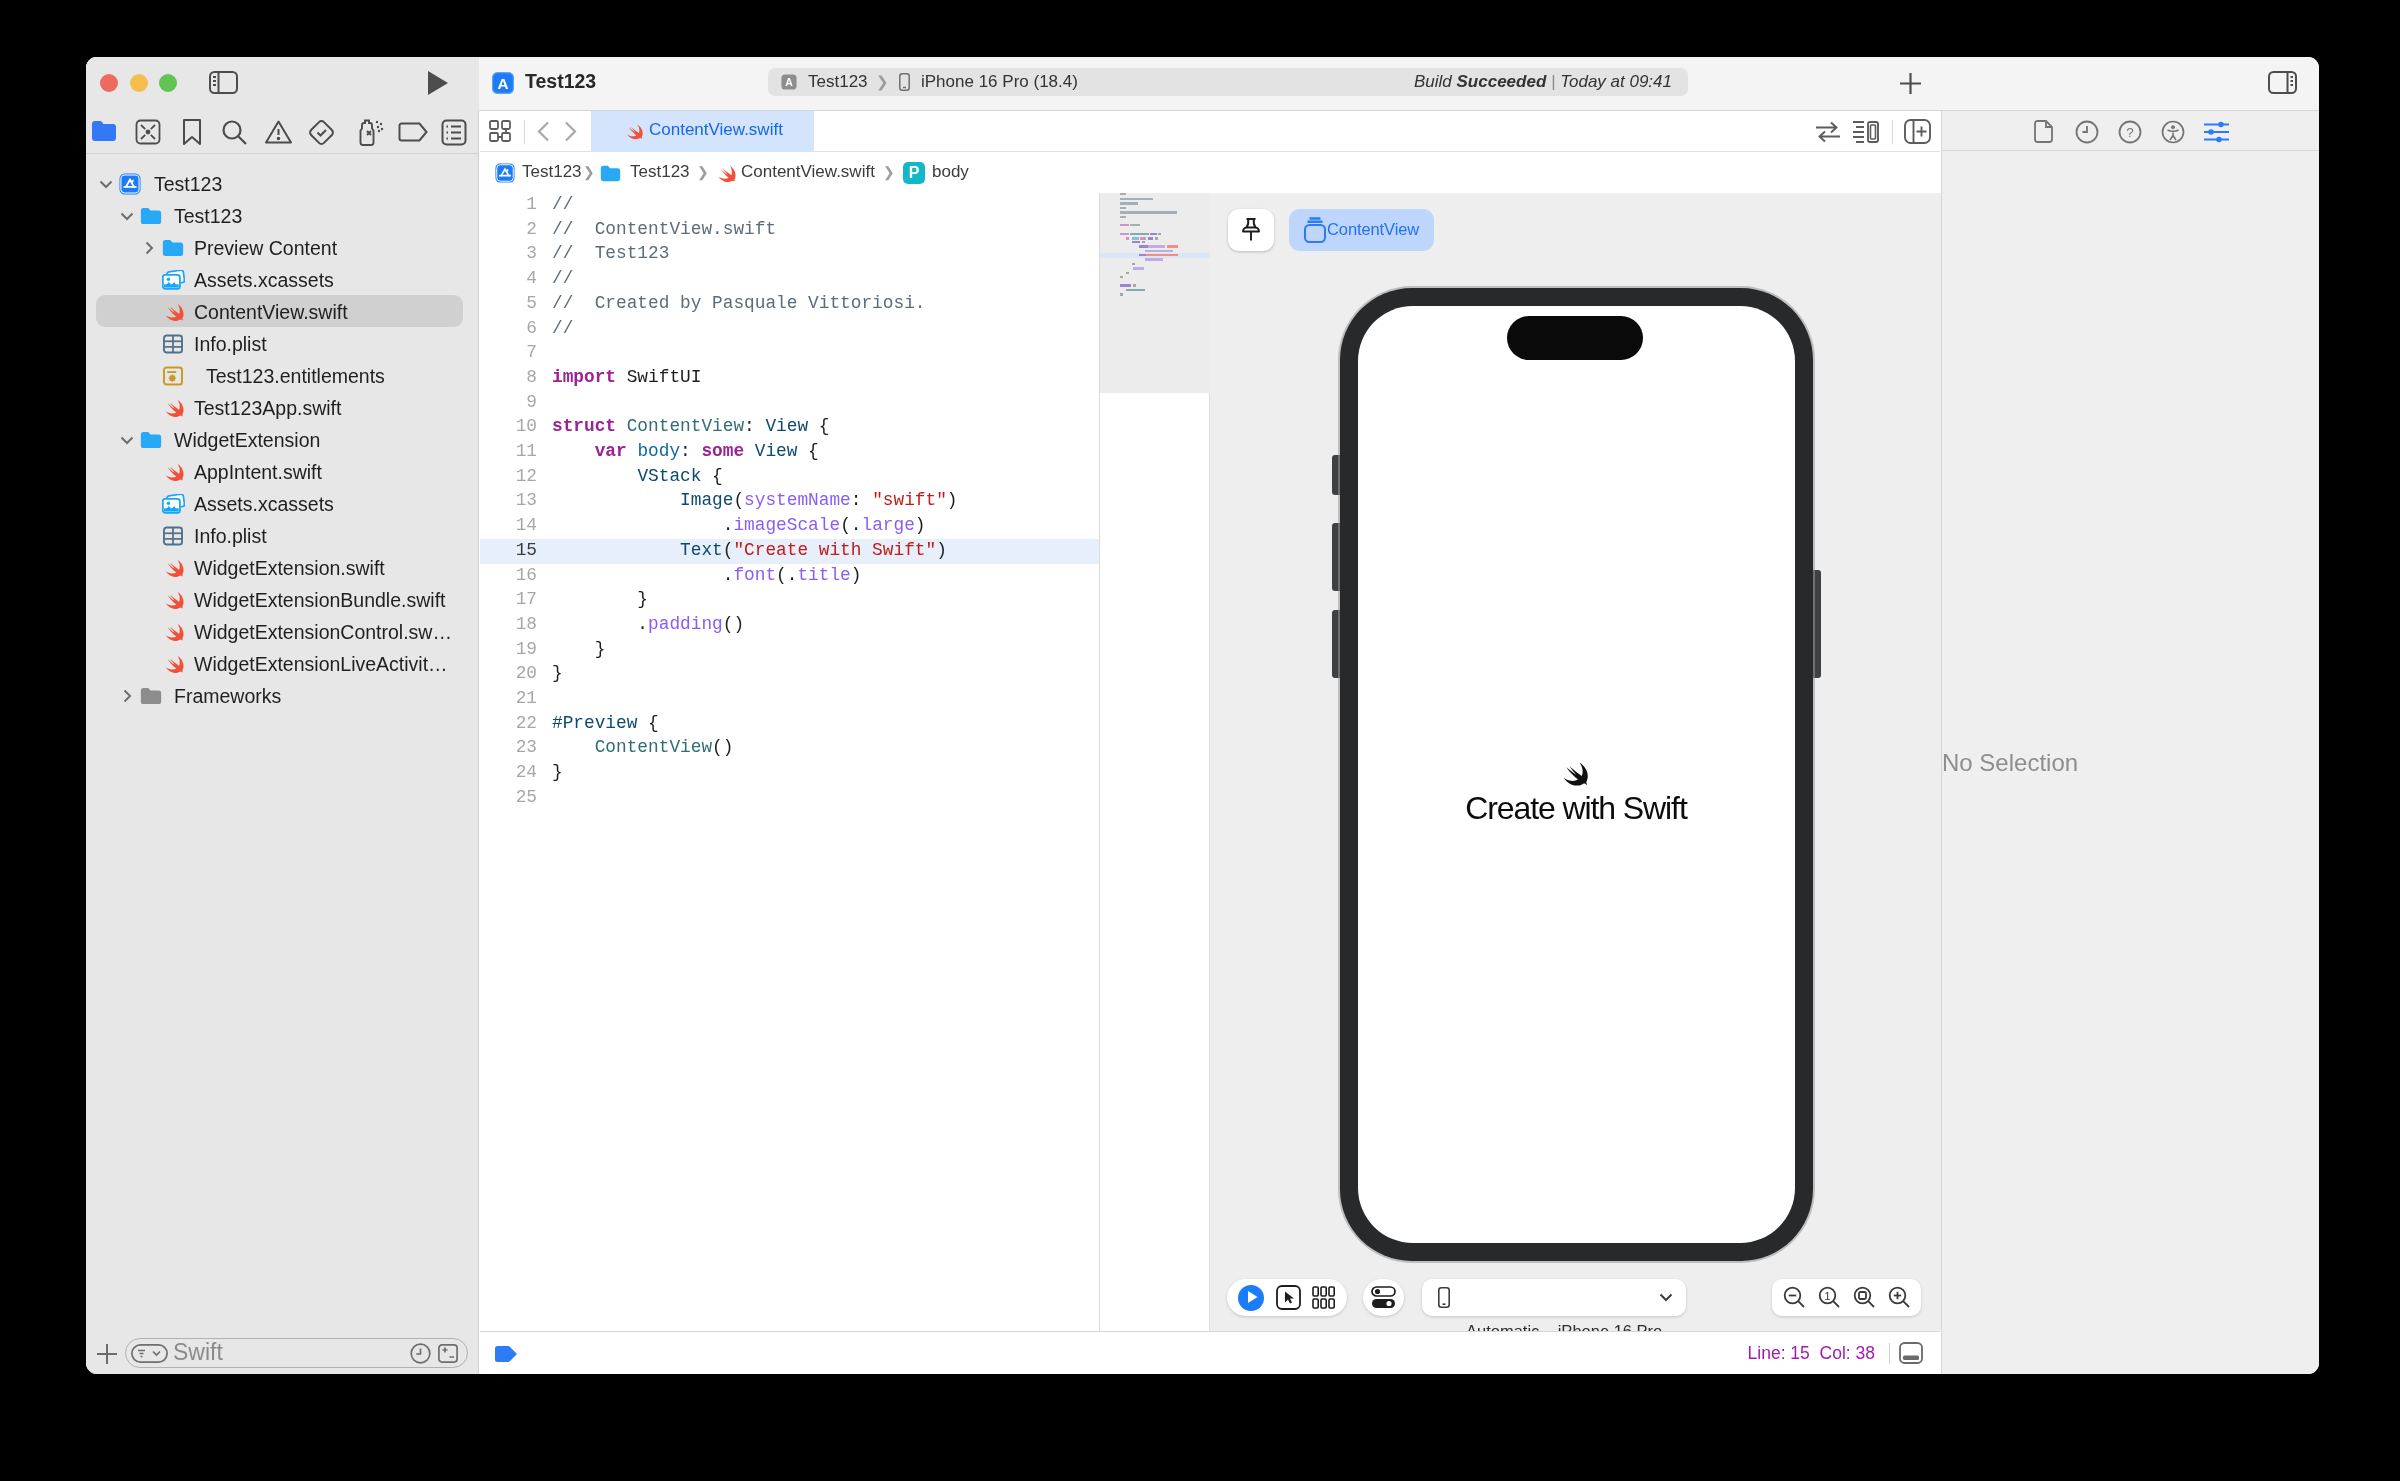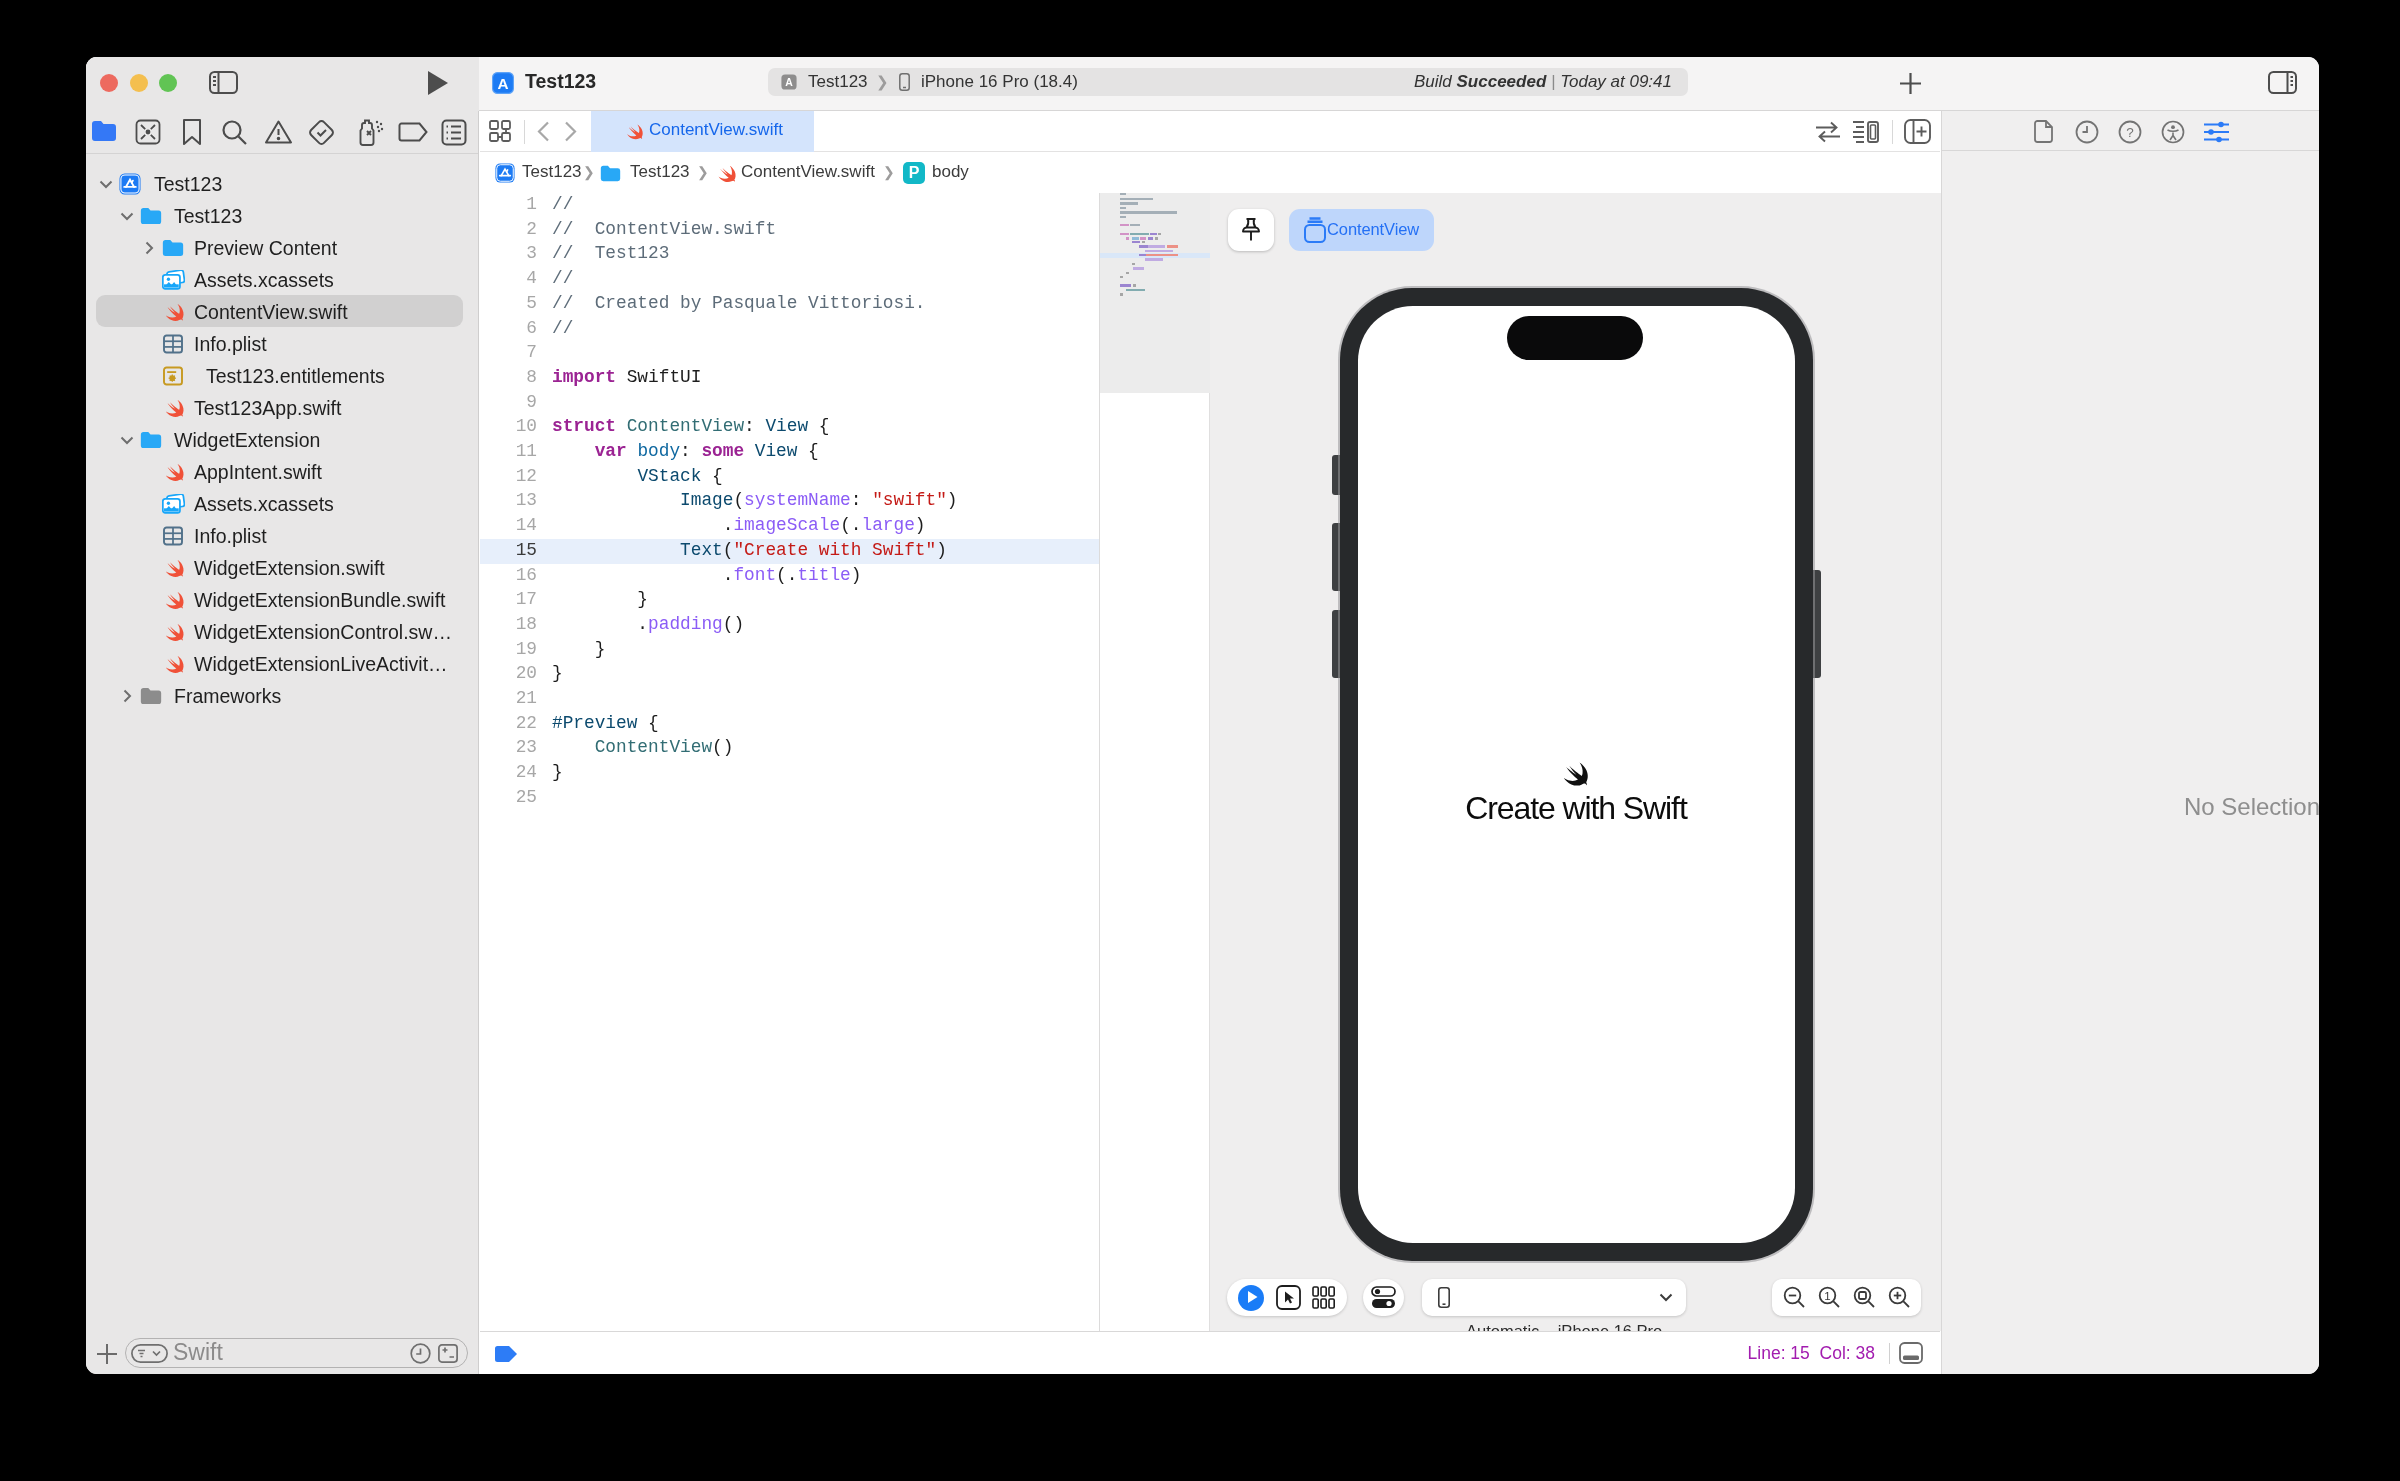--- a/index.html
+++ b/index.html
@@ -556,15 +556,15 @@
       </svg>
       <svg class="abs" style="left:262px;top:10px;" width="25" height="22" viewBox="0 0 25 22" fill="none" stroke="#2b7bf7" stroke-width="2">
         <line x1="0" y1="3.5" x2="25" y2="3.5"></line>
           <line x1="0" y1="11" x2="25" y2="11"></line>
           <line x1="0" y1="18.5" x2="25" y2="18.5"></line>
         <circle cx="17" cy="3.5" r="2.8" fill="#2b7bf7" stroke="none"></circle>
           <circle cx="7" cy="11" r="2.8" fill="#2b7bf7" stroke="none"></circle>
           <circle cx="15" cy="18.5" r="2.8" fill="#2b7bf7" stroke="none"></circle>
       </svg>
     </div>
-    <div class="abs" style="left:0;top:638px;width:378px;text-align:right;font-size:24px;color:#8e8e8e;margin-top:44px;">No Selection</div>
+    <div class="abs" style="left:0;top:638px;width:378px;text-align:left;font-size:24px;color:#8e8e8e;">No Selection</div>
   </div>
 </div>
 
 </body></html>

